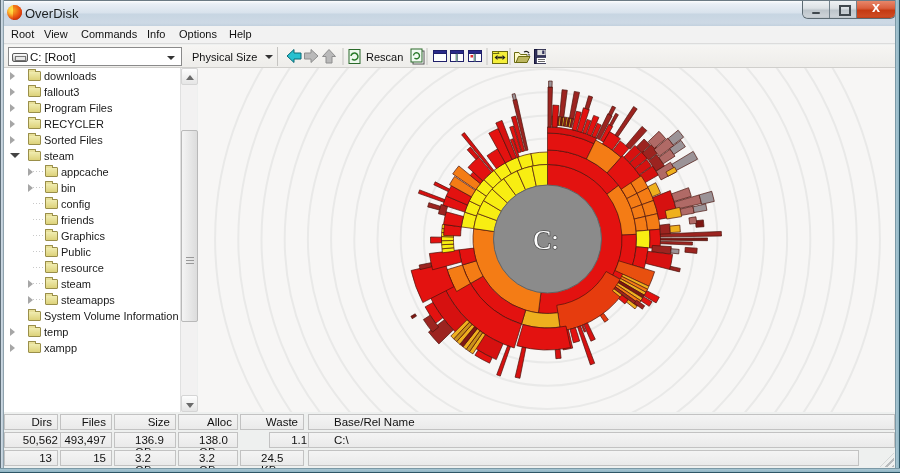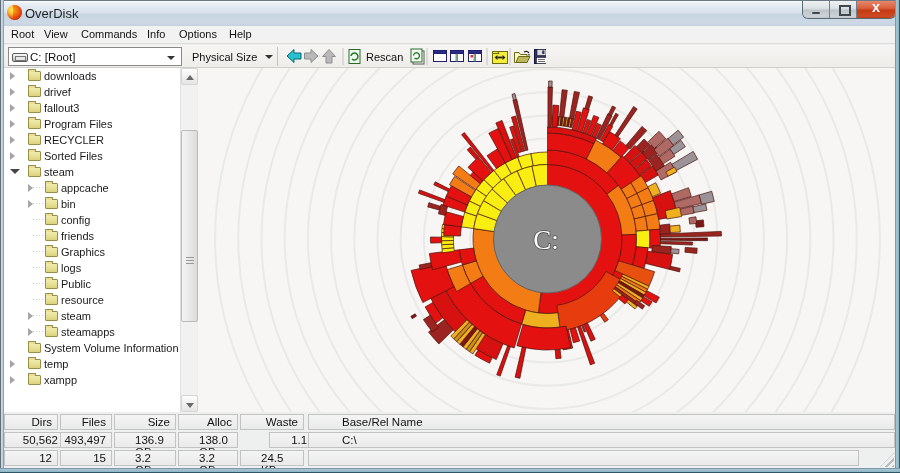--- a/index.html
+++ b/index.html
@@ -84,21 +84,21 @@
   background:#999; box-shadow:0 3px 0 #999, 0 6px 0 #999; }
 
 
 .chartpanel { position:absolute; left:198px; top:68px; width:697px; height:344px; background:#f7f6f5; overflow:hidden; z-index:10; }
 
 
 .btm { position:absolute; left:4px; right:5px; top:412px; height:56px; background:#eef0ef; z-index:30; font-size:11.5px; color:#111; }
 .cell { position:absolute; background:linear-gradient(to bottom,#f4f4f4,#eaeaea); border:1px solid #c2c2c2;
   height:16px; }
 .cell span { position:absolute; right:5px; top:1px;padding-left:20px; }
-.cell.l span { right:auto; left:13px;text-align:right; }
+.cell.l span { right:auto; left:5px;text-align:right; }
 .grip { position:absolute; right:6px; bottom:6px; width:14px; height:14px; z-index:55;
   background:repeating-linear-gradient(135deg, transparent 0, transparent 3px, #b9bcbe 3px, #b9bcbe 5px); 
   clip-path:polygon(100% 0, 0 100%, 100% 100%); }
 </style></head>
 <body>
 <div class="win"></div>
 <div class="titlebar">
     <div class="appicon"></div>
     <div class="title">OverDisk</div>
   </div>
@@ -191,25 +191,20 @@
 
 <div class="treepanel">
     <div class="trow">
       <span class="tri-c" style="left:6px"></span>
       <span class="folder" style="left:24px"></span>
       <span class="tlabel" style="left:40px">downloads</span>
     </div>
     <div class="trow">
       <span class="tri-c" style="left:6px"></span>
       <span class="folder" style="left:24px"></span>
-      <span class="tlabel" style="left:40px">drivef</span>
-    </div>
-    <div class="trow">
-      <span class="tri-c" style="left:6px"></span>
-      <span class="folder" style="left:24px"></span>
       <span class="tlabel" style="left:40px">fallout3</span>
     </div>
     <div class="trow">
       <span class="tri-c" style="left:6px"></span>
       <span class="folder" style="left:24px"></span>
       <span class="tlabel" style="left:40px">Program Files</span>
     </div>
     <div class="trow">
       <span class="tri-c" style="left:6px"></span>
       <span class="folder" style="left:24px"></span>
@@ -244,25 +239,20 @@
     </div>
     <div class="trow">
       <span class="dots" style="left:29px"></span>
       <span class="folder" style="left:41px"></span>
       <span class="tlabel" style="left:57px">friends</span>
     </div>
     <div class="trow">
       <span class="dots" style="left:29px"></span>
       <span class="folder" style="left:41px"></span>
       <span class="tlabel" style="left:57px">Graphics</span>
-    </div>
-    <div class="trow">
-      <span class="dots" style="left:29px"></span>
-      <span class="folder" style="left:41px"></span>
-      <span class="tlabel" style="left:57px">logs</span>
     </div>
     <div class="trow">
       <span class="dots" style="left:29px"></span>
       <span class="folder" style="left:41px"></span>
       <span class="tlabel" style="left:57px">Public</span>
     </div>
     <div class="trow">
       <span class="dots" style="left:29px"></span>
       <span class="folder" style="left:41px"></span>
       <span class="tlabel" style="left:57px">resource</span>
@@ -530,21 +520,21 @@
       <span>138.0 GB</span>
     </div>
   <div class="cell" style="left:236px; top:20px; width:64px;margin-left:29px;">
       <span>1.1 GB</span>
     </div>
   <div class="cell l" style="left:304px; top:20px; width:587px;">
       <span>C:\</span>
     </div>
 
   <div class="cell" style="left:0px; top:38px; width:54px;">
-      <span>12</span>
+      <span>13</span>
     </div>
   <div class="cell" style="left:56px; top:38px; width:52px;">
       <span>15</span>
     </div>
   <div class="cell" style="left:110px; top:38px; width:62px;">
       <span>3.2 GB</span>
     </div>
   <div class="cell" style="left:174px; top:38px; width:60px;">
       <span>3.2 GB</span>
     </div>

